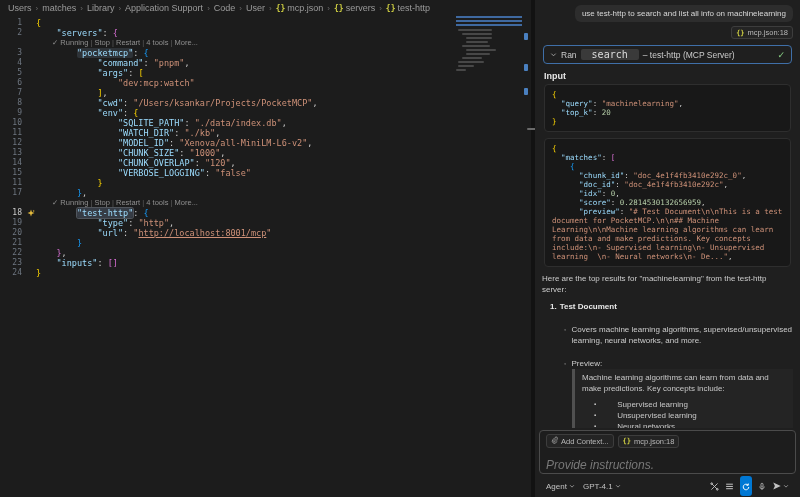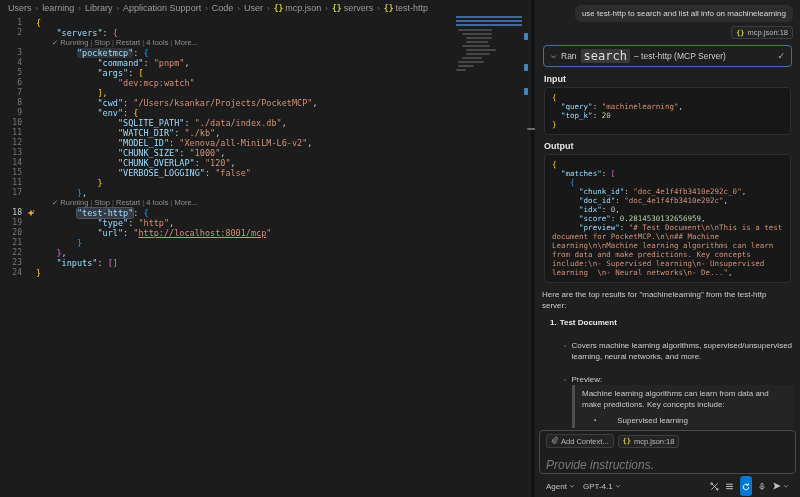--- a/index.html
+++ b/index.html
@@ -44,22 +44,22 @@
   .messages{position:absolute;top:0;left:0;right:0;bottom:50px;padding:5px 7px;overflow:hidden;}
   .bubble{margin-left:auto;width:fit-content;max-width:96%;background:#2d2d2d;border-radius:6px;
           padding:3px 7px;font-size:8px;line-height:11px;color:#d8d8d8;white-space:nowrap;}
   .ctx-row{display:flex;justify-content:flex-end;margin:4px 0 6px;}
   .chip{display:inline-flex;align-items:center;gap:3px;border:1px solid #3d3d3d;background:#242424;
         border-radius:3px;padding:1px 4px;font-size:7.5px;color:#b8b8b8;cursor:pointer;white-space:nowrap;}
   .chip .braces{font-size:7px;}
   .toolcall{display:flex;align-items:center;gap:4px;border:1px solid #3f6fa8;border-radius:4px;
             padding:3px 6px;font-size:8.5px;color:#cccccc;margin:0 1px 7px;cursor:pointer;background:#1f1f1f;}
   .tc-chevron{color:#aaaaaa;display:inline-flex;}
-  .tool-chip{background:#3a3a3a;border-radius:2px;padding:0 3px;font-family:"DejaVu Sans Mono",monospace;
-             font-size:12px;color:#dddddd;}
+  .tool-chip{background:#3a3a3a;border-radius:2px;padding:0 11px;font-family:"DejaVu Sans Mono",monospace;
+             font-size:10px;color:#dddddd;}
   .tc-check{margin-left:auto;color:#89d185;font-size:9px;}
   .section-label{font-weight:bold;font-size:9px;color:#e6e6e6;margin:2px 0 3px 2px;}
   .codeblock{background:#181818;border:1px solid #2e2e2e;border-radius:4px;padding:5px 7px;
              margin:0 2px 6px;font-family:"DejaVu Sans Mono",monospace;font-size:7.5px;
              line-height:9px;color:#d4d4d4;}
   .codeblock .cl{white-space:pre-wrap;word-break:break-word;min-height:9px;}
   .md{font-size:8px;line-height:11px;color:#cccccc;margin-top:2px;}
   .result{margin-top:6px;}
   .result-head{font-weight:bold;color:#e8e8e8;padding-left:8px;}
   .rnum{margin-right:3px;}
@@ -89,21 +89,21 @@
 <body>
 <div id="screen">
 
   <div class="editor-region">
     <div class="breadcrumb" id="breadcrumb">
         <span class="crumb">
           <span>Users</span>
         </span>
         <span class="crumb-sep">›</span>
         <span class="crumb">
-          <span>learning</span>
+          <span>matches</span>
         </span>
         <span class="crumb-sep">›</span>
         <span class="crumb">
           <span>Library</span>
         </span>
         <span class="crumb-sep">›</span>
         <span class="crumb">
           <span>Application Support</span>
         </span>
         <span class="crumb-sep">›</span>
@@ -308,21 +308,20 @@
       </div>
 
       <div class="section-label">Input</div>
       <div class="codeblock" id="input-code">
           <div class="cl"><span class="b0">{</span></div>
           <div class="cl"><span>  </span><span class="key">"query"</span><span class="pun">: </span><span class="str">"machinelearning"</span><span class="pun">,</span></div>
           <div class="cl"><span>  </span><span class="key">"top_k"</span><span class="pun">: </span><span class="num">20</span></div>
           <div class="cl"><span class="b0">}</span></div>
         </div>
 
-      <div class="section-label">Output</div>
       <div class="codeblock" id="output-code">
           <div class="cl"><span class="b0">{</span></div>
           <div class="cl"><span>  </span><span class="key">"matches"</span><span class="pun">: </span><span class="b1">[</span></div>
           <div class="cl"><span>    </span><span class="b2">{</span></div>
           <div class="cl"><span>      </span><span class="key">"chunk_id"</span><span class="pun">: </span><span class="str">"doc_4e1f4fb3410e292c_0"</span><span class="pun">,</span></div>
           <div class="cl"><span>      </span><span class="key">"doc_id"</span><span class="pun">: </span><span class="str">"doc_4e1f4fb3410e292c"</span><span class="pun">,</span></div>
           <div class="cl"><span>      </span><span class="key">"idx"</span><span class="pun">: </span><span class="num">0</span><span class="pun">,</span></div>
           <div class="cl"><span>      </span><span class="key">"score"</span><span class="pun">: </span><span class="num">0.2814530132656959</span><span class="pun">,</span></div>
           <div class="cl"><span>      </span><span class="key">"preview"</span><span class="pun">: </span><span class="str">"# Test Document\n\nThis is a test document for PocketMCP.\n\n## Machine Learning\n\nMachine learning algorithms can learn from data and make predictions. Key concepts include:\n- Supervised learning\n- Unsupervised learning  \n- Neural networks\n- De..."</span><span class="pun">,</span></div>
         </div>

